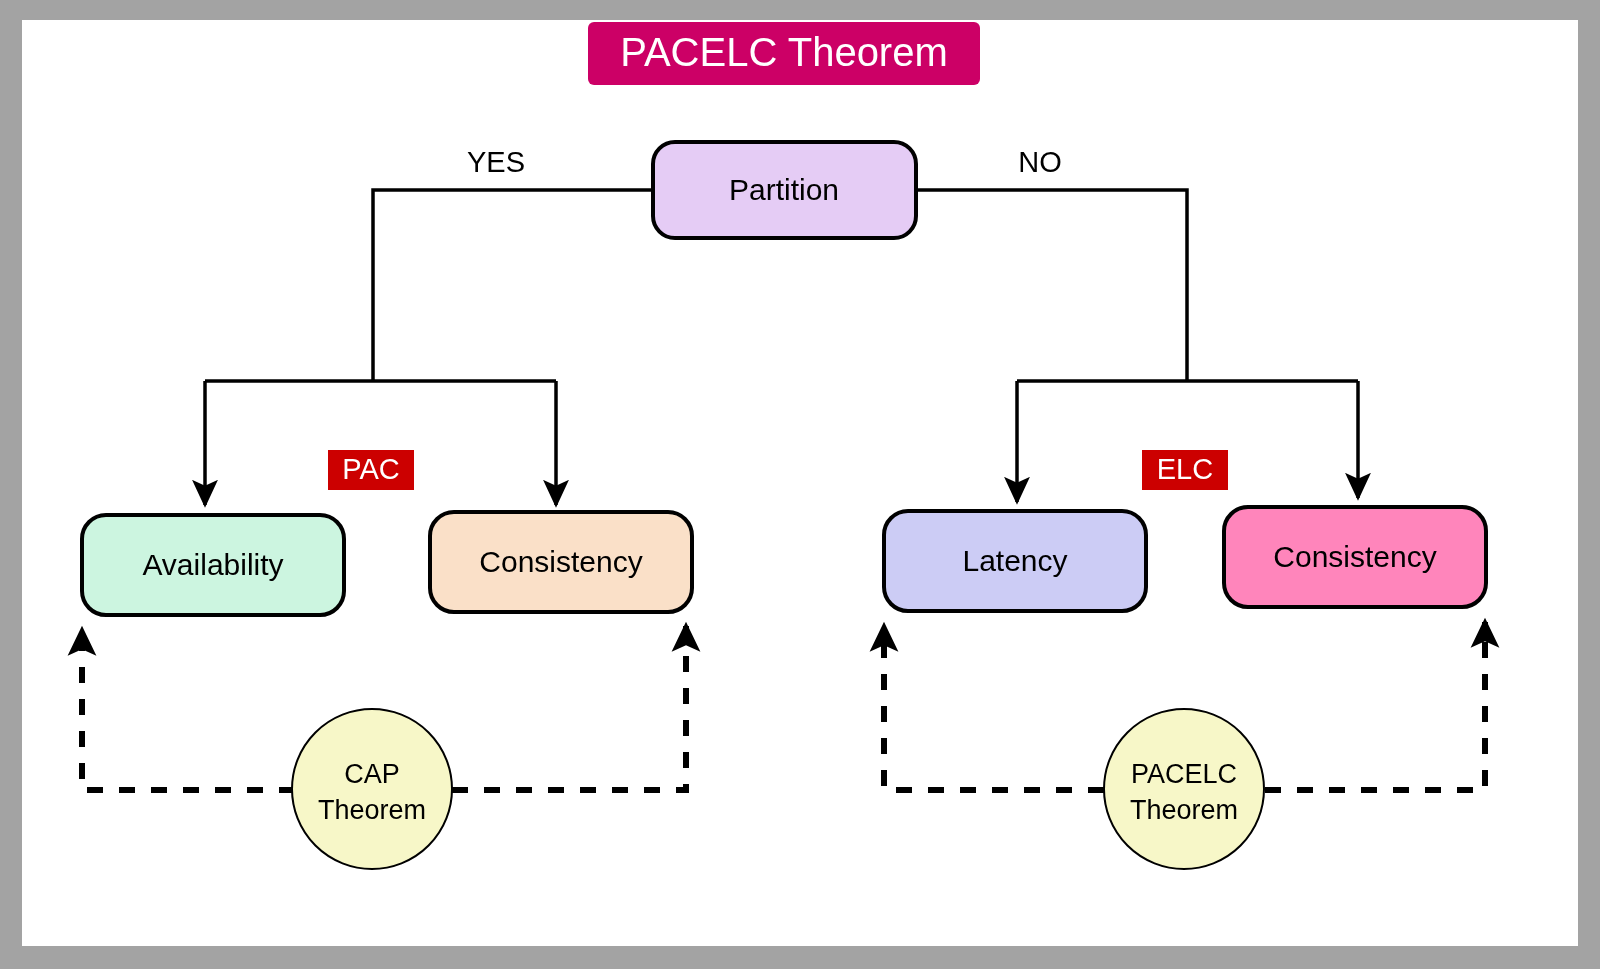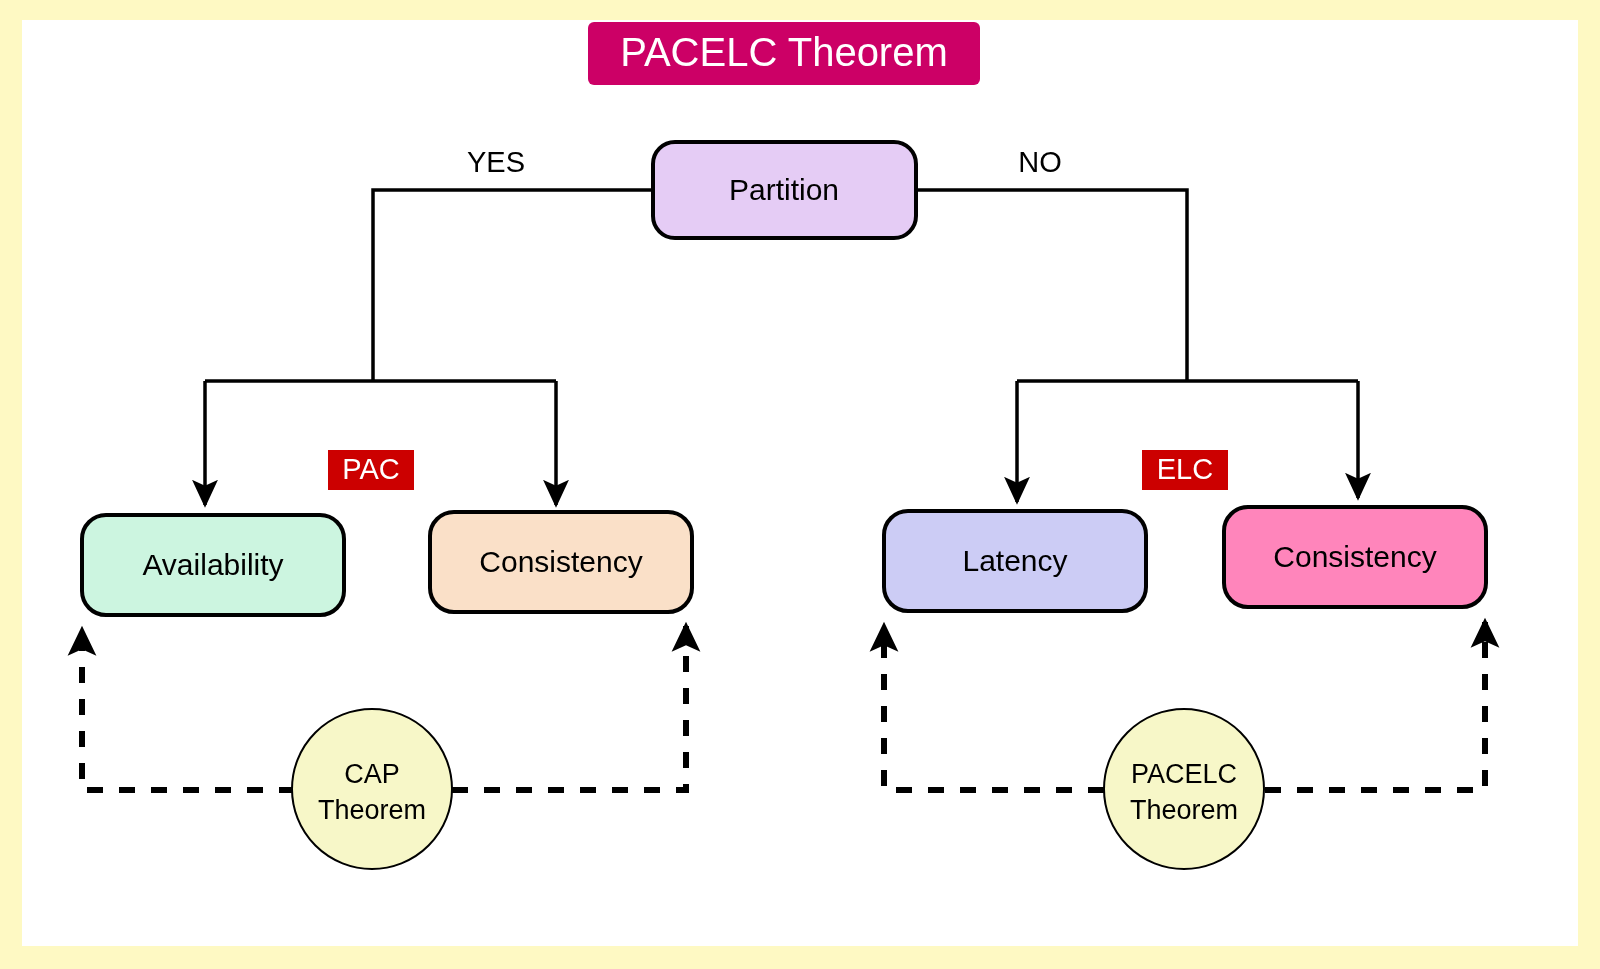--- a/index.html
+++ b/index.html
@@ -4,21 +4,21 @@
 <style>
   html, body {
     margin: 0;
     padding: 0;
     background: #000000;
   }
   #page {
     position: relative;
     width: 1600px;
     height: 969px;
-    background: #fef9c3;
+    background: #a3a3a3;
     overflow: hidden;
     font-family: "Liberation Sans", sans-serif;
   }
   #canvas {
     position: absolute;
     left: 22px;
     top: 20px;
     width: 1556px;
     height: 926px;
     background: #ffffff;

